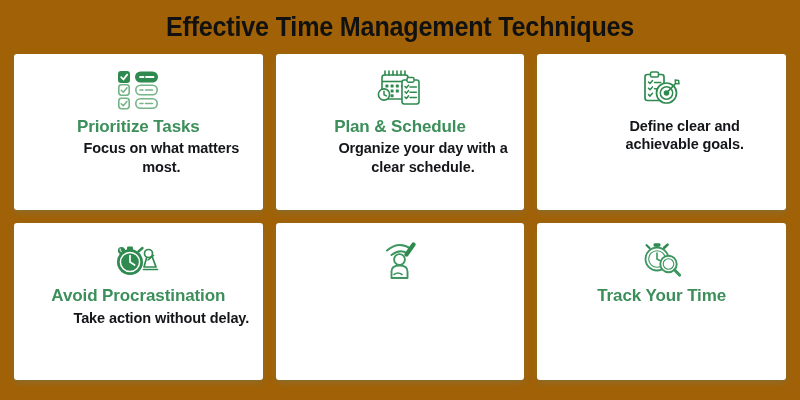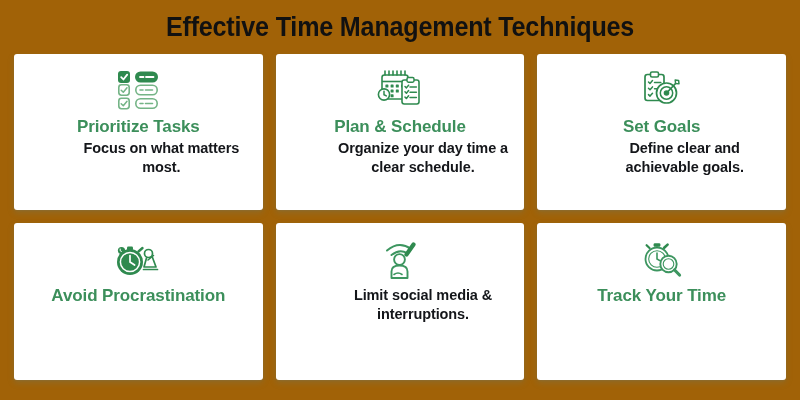--- a/index.html
+++ b/index.html
@@ -140,21 +140,21 @@
             <path d="M29 17.5 L30.4 18.9 L32.6 16.2"></path>
             <path d="M34 18 L40.4 18"></path>
             <path d="M29 22.8 L30.4 24.2 L32.6 21.5"></path>
             <path d="M34 23.3 L40.4 23.3"></path>
             <path d="M29 28.1 L30.4 29.5 L32.6 26.8"></path>
             <path d="M34 28.6 L40.4 28.6"></path>
           </g>
         </svg>
       </div>
       <div class="card-title">Plan &amp; Schedule</div>
-      <div class="card-desc">Organize your day time a clear schedule.</div>
+      <div class="card-desc">Organize your day with a clear schedule.</div>
     </div>
 
     <div class="card">
       <div class="card-icon">
         <svg width="46" height="42" viewBox="0 0 46 42">
           <rect x="6" y="5.5" width="19" height="26" rx="2.4" fill="#ffffff" stroke="#2f8a4f" stroke-width="1.7"></rect>
           <rect x="11.5" y="3" width="8" height="5" rx="1.5" fill="#ffffff" stroke="#2f8a4f" stroke-width="1.6"></rect>
           <g stroke="#2f8a4f" stroke-width="1.5" fill="none" stroke-linecap="round" stroke-linejoin="round">
             <path d="M9.5 13 L11 14.5 L13.5 11.6"></path>
             <path d="M15.5 13.4 L21.8 13.4"></path>
@@ -162,57 +162,56 @@
             <path d="M15.5 19.7 L21.8 19.7"></path>
             <path d="M9.5 25.6 L11 27.1 L13.5 24.2"></path>
           </g>
           <circle cx="27.5" cy="24" r="10" fill="#ffffff" stroke="#2f8a4f" stroke-width="1.7"></circle>
           <circle cx="27.5" cy="24" r="6.2" fill="none" stroke="#2f8a4f" stroke-width="1.5"></circle>
           <circle cx="27.5" cy="24" r="2.8" fill="#2f8a4f"></circle>
           <path d="M27.5 24 L38.5 12.5" stroke="#2f8a4f" stroke-width="1.8" stroke-linecap="round"></path>
           <path d="M36.2 11 L39.6 11.4 L40 14.8 L36.6 14.4 Z" fill="#ffffff" stroke="#2f8a4f" stroke-width="1.5" stroke-linejoin="round"></path>
         </svg>
       </div>
-      <div class="card-title">Set Goals</div>
       <div class="card-desc">Define clear and achievable goals.</div>
     </div>
 
     <div class="card">
       <div class="card-icon">
         <svg width="48" height="42" viewBox="0 0 48 42">
           <circle cx="16" cy="24" r="13" fill="#2f8a4f"></circle>
           <circle cx="16" cy="24" r="9.6" fill="none" stroke="#ffffff" stroke-width="1.5"></circle>
           <path d="M16 17.5 L16 24 L20.6 27" stroke="#ffffff" stroke-width="1.7" fill="none" stroke-linecap="round"></path>
           <rect x="13" y="8.5" width="6" height="3.6" rx="1.2" fill="#2f8a4f"></rect>
           <path d="M24.5 13.5 L28.5 10" stroke="#2f8a4f" stroke-width="2.4" stroke-linecap="round"></path>
           <circle cx="7.5" cy="12.5" r="3.6" fill="#2f8a4f"></circle>
           <path d="M6.2 11 L6.2 12.8 L7.4 13.4" stroke="#ffffff" stroke-width="1" fill="none" stroke-linecap="round"></path>
           <circle cx="34.5" cy="15.5" r="4" fill="none" stroke="#2f8a4f" stroke-width="1.7"></circle>
           <path d="M32.5 20 L30 29 L42 29 L38.5 19.5" fill="none" stroke="#2f8a4f" stroke-width="1.7" stroke-linejoin="round" stroke-linecap="round"></path>
           <path d="M34 22 L39.5 17.5" stroke="#2f8a4f" stroke-width="1.6" stroke-linecap="round"></path>
           <path d="M29.5 31.5 L43.5 31.5" stroke="#2f8a4f" stroke-width="1.7" stroke-linecap="round"></path>
         </svg>
       </div>
       <div class="card-title">Avoid Procrastination</div>
+      <div class="card-desc">Take action without delay.</div>
     </div>
 
     <div class="card">
       <div class="card-icon">
         <svg width="42" height="42" viewBox="0 0 42 42">
           <g fill="none" stroke="#3d9660" stroke-width="2" stroke-linecap="round">
             <path d="M8 12.5 Q20 2.5 32 11"></path>
             <path d="M12.5 17 Q20.5 10.5 28 15"></path>
           </g>
           <path d="M27.5 16.5 L34.5 6.5" stroke="#2f8a4f" stroke-width="4.2" stroke-linecap="round"></path>
           <circle cx="20.5" cy="21.5" r="5.4" fill="#ffffff" stroke="#3d9660" stroke-width="1.9"></circle>
           <path d="M12.5 40 L12.5 33.5 Q12.5 27.5 20.5 27.5 Q28.5 27.5 28.5 33.5 L28.5 40 Z" fill="#ffffff" stroke="#3d9660" stroke-width="1.9" stroke-linejoin="round"></path>
           <path d="M15 36.5 Q19 33.5 23 36.5" fill="none" stroke="#3d9660" stroke-width="1.6" stroke-linecap="round"></path>
         </svg>
       </div>
-      <div class="card-desc">Limit social media &amp; interruptions.</div>
     </div>
 
     <div class="card">
       <div class="card-icon">
         <svg width="46" height="42" viewBox="0 0 46 42">
           <circle cx="18" cy="21" r="11.5" fill="#ffffff" stroke="#3d9660" stroke-width="1.8"></circle>
           <circle cx="18" cy="21" r="8.3" fill="none" stroke="#3d9660" stroke-width="1.1"></circle>
           <path d="M18 15 L18 21 L22.6 23.6" stroke="#3d9660" stroke-width="1.6" fill="none" stroke-linecap="round"></path>
           <rect x="14.6" y="5.2" width="6.8" height="3.6" rx="1.3" fill="#2f8a4f"></rect>
           <path d="M18 8.8 L18 9.8" stroke="#2f8a4f" stroke-width="2"></path>

